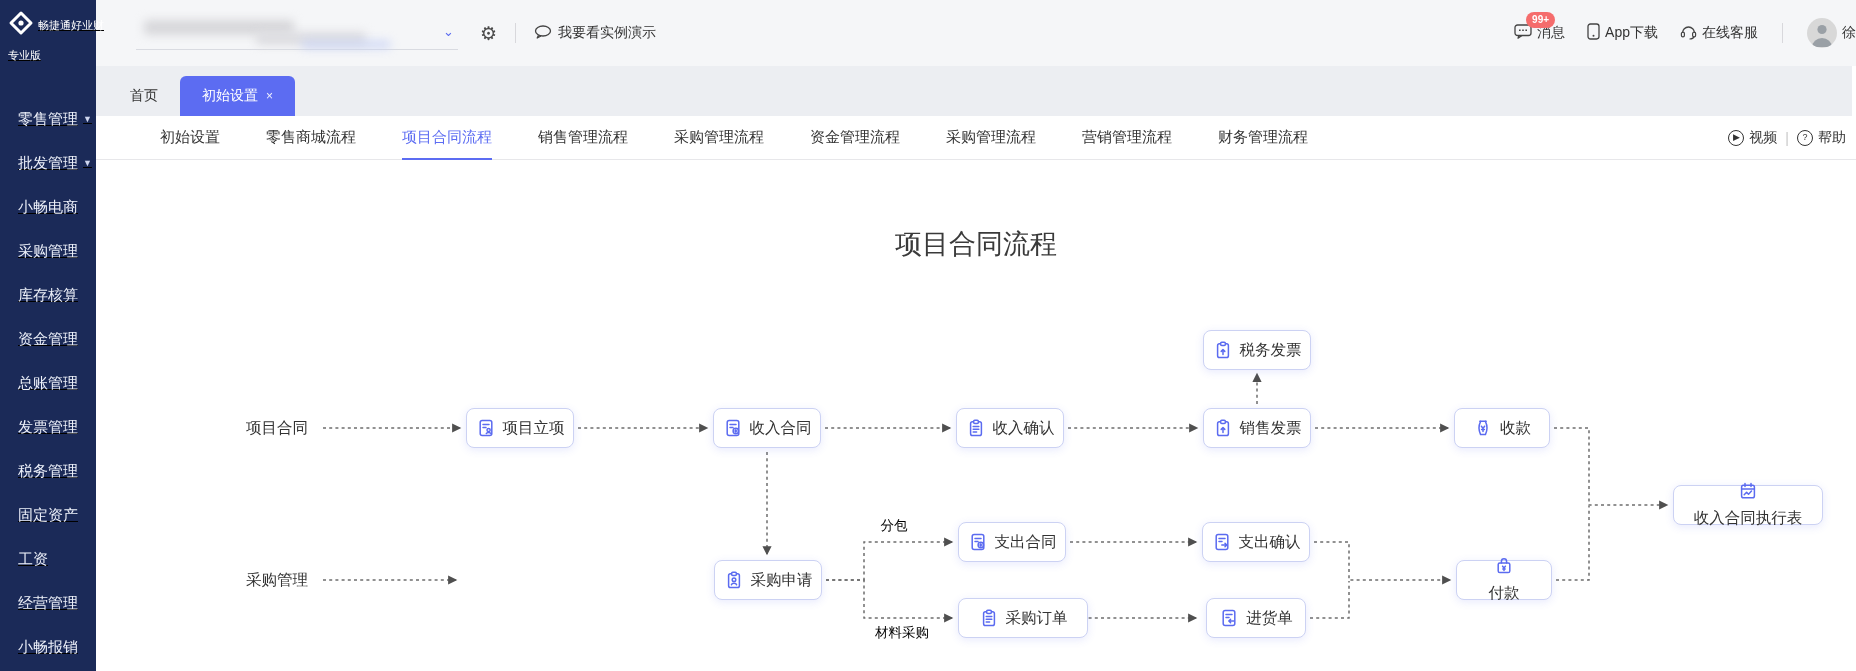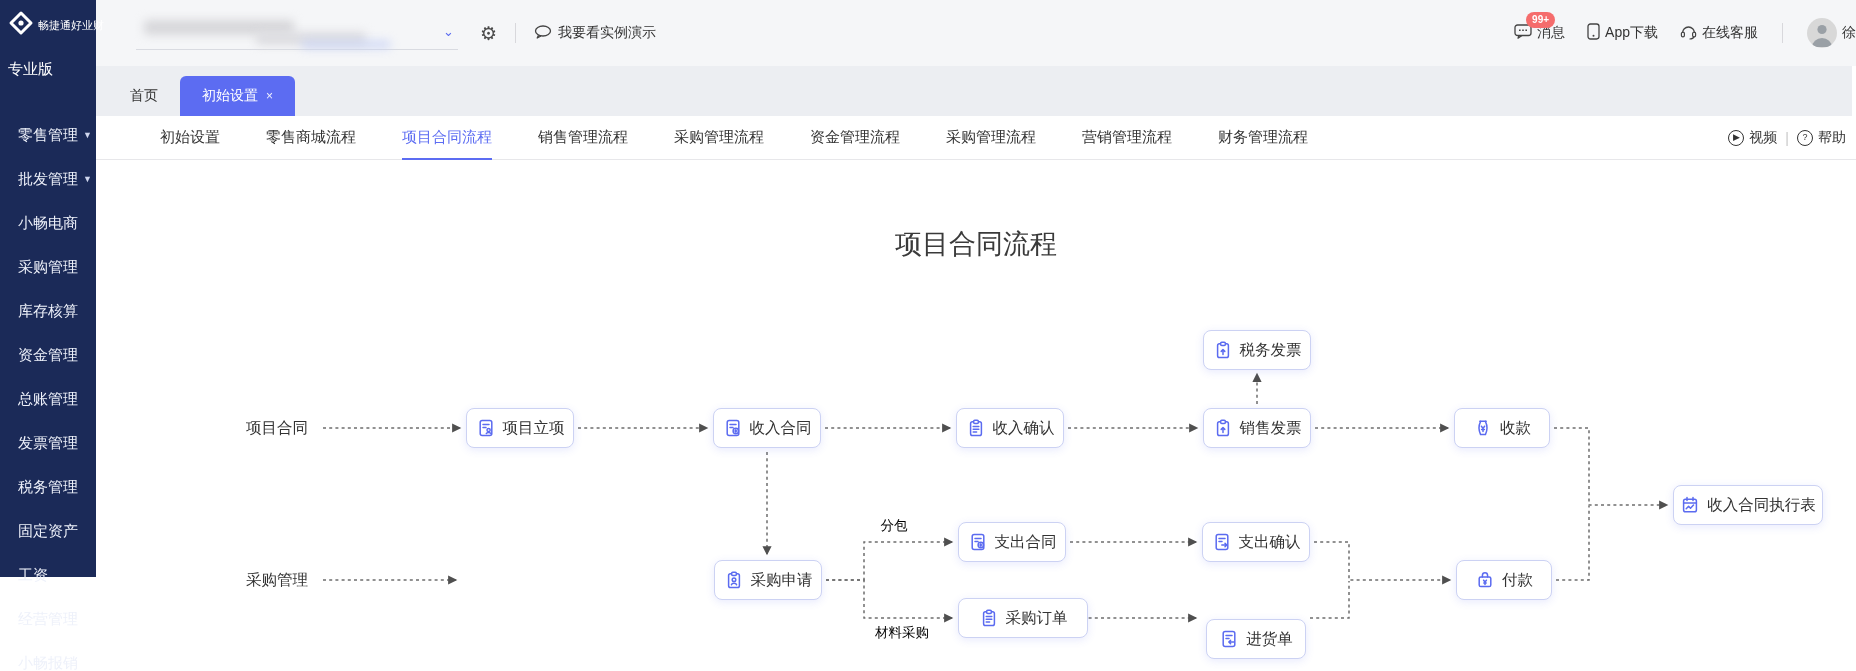--- a/index.html
+++ b/index.html
@@ -1,27 +1,27 @@
 <!DOCTYPE html>
 <html style="--accent: #5c6cf2;"><head>
 <meta charset="utf-8">
 <style>
   * { margin:0; padding:0; box-sizing:border-box; }
   html,body { width:1856px; height:671px; overflow:hidden;
     font-family:"Liberation Sans","DejaVu Sans",sans-serif; background:#fff; }
   .app { position:relative; width:1856px; height:671px; }
 
   
-  .sidebar { position:absolute; left:0; top:0; width:96px; height:577px;
-    background:#1b2a58; z-index:5; }
+  .sidebar { position:absolute; left:0; top:0; width:96px; height:671px;
+    background:#1b2a58; z-index:5;text-decoration:underline; }
   .logo-area { padding:10px 6px 0 8px; color:#fff; }
   .logo-row { display:flex; align-items:center; gap:4px; }
   .logo-mark { flex:0 0 auto; }
   .brand-name { font-size:11px; color:#fff; white-space:nowrap; letter-spacing:0; }
-  .brand-edition { font-size:15px; color:#fff; margin-top:20px; }
+  .brand-edition { font-size:11px; color:#fff; margin-top:8px; }
   .side-items { margin-top:34px; }
   .side-item { height:44px; display:flex; align-items:center; padding-left:18px;
     color:#eef1fa; font-size:15px; cursor:pointer; white-space:nowrap; }
   .side-item .caret { margin-left:5px; font-size:9px; color:#cfd6ee; }
 
   
   .topbar { position:absolute; left:96px; top:0; right:0; height:66px;
     background:#f5f6f8; display:flex; align-items:center; overflow:hidden; }
   .company-select { position:relative; margin-left:40px; width:322px; height:34px;
     border-bottom:1px solid #d9dbe1; display:flex; align-items:flex-end; }
@@ -366,41 +366,41 @@
       <div class="fnode" style="left: 862px; top: 438px; width: 130px;">
         <span>
           <svg width="20" height="20" viewBox="0 0 20 20" fill="none" stroke="#5b6bf0" stroke-width="1.5" stroke-linecap="round" stroke-linejoin="round">
             <rect x="4.6" y="3.8" width="10.8" height="13.7" rx="1.8"></rect>
             <rect x="7.6" y="2.2" width="4.8" height="3.2" rx="1.2" fill="#fff"></rect>
             <path d="M7.2 8.5h5.6M7.2 11.3h5.6M7.2 14.1h3.4"></path>
           </svg>
         </span>
         <span>采购订单</span>
       </div>
-      <div class="fnode" style="left: 1110px; top: 459px; width: 100px;">
+      <div class="fnode" style="left: 1110px; top: 438px; width: 100px;">
         <span>
           <svg width="20" height="20" viewBox="0 0 20 20" fill="none" stroke="#5b6bf0" stroke-width="1.5" stroke-linecap="round" stroke-linejoin="round">
             <rect x="4.2" y="2.5" width="11.6" height="15" rx="2"></rect>
             <path d="M7 6.5h6M7 9.5h3"></path>
             <path d="M14.8 13h-5M11.6 11.2 9.8 13l1.8 1.8"></path>
           </svg>
         </span>
         <span>进货单</span>
       </div>
-      <div class="fnode" style="left: 1360px; top: 400px; width: 96px;">
+      <div class="fnode" style="left: 1360px; top: 400px; width: 96px; flex-direction: column;">
         <span>
           <svg width="20" height="20" viewBox="0 0 20 20" fill="none" stroke="#5b6bf0" stroke-width="1.5" stroke-linecap="round" stroke-linejoin="round">
             <rect x="4.2" y="7" width="11.6" height="9.5" rx="1.6"></rect>
             <path d="M7.4 7V5.4a2.6 2.6 0 0 1 5.2 0V7"></path>
             <path d="M8.6 10.2 10 12l1.4-1.8M10 12v2.6M8.8 13h2.4"></path>
           </svg>
         </span>
         <span>付款</span>
       </div>
-      <div class="fnode" style="left: 1577px; top: 325px; width: 150px;">
+      <div class="fnode" style="left: 1577px; top: 325px; width: 150px; flex-direction: column;">
         <span>
           <svg width="20" height="20" viewBox="0 0 20 20" fill="none" stroke="#5b6bf0" stroke-width="1.5" stroke-linecap="round" stroke-linejoin="round">
             <rect x="3.6" y="4.2" width="12.8" height="12.6" rx="1.8"></rect>
             <path d="M3.6 8h12.8M7 2.4v3M13 2.4v3"></path>
             <path d="M6.2 13.8l2.4-2.5 1.9 1.9 3-3.1"></path>
           </svg>
         </span>
         <span>收入合同执行表</span>
       </div>
     </div>

